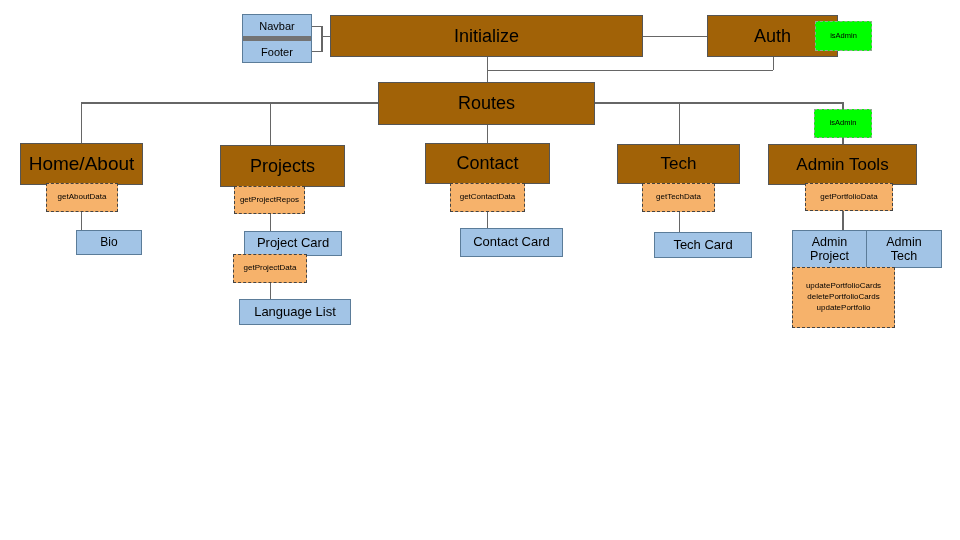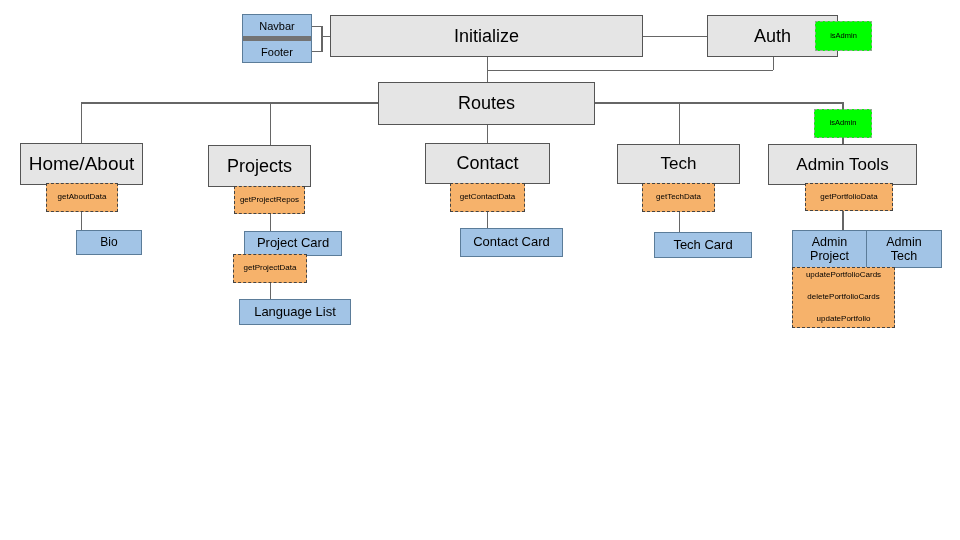--- a/index.html
+++ b/index.html
@@ -5,31 +5,31 @@
   html,body{margin:0;padding:0;background:#fff;}
   .canvas{
     position:relative;width:960px;height:540px;background:#ffffff;
     font-family:"Liberation Sans", sans-serif; color:#000; overflow:hidden;
   }
   .box{
     position:absolute; box-sizing:border-box;
     display:flex; align-items:center; justify-content:center;
     text-align:center; line-height:1.12; white-space:pre-line;
   }
-  .gray{ background:#e5e5e5; border:1px solid #555555; }
+  .gray{ background:#a16207; border:1px solid #555555; }
   .blue{ background:#a2c4e6; border:1px solid #5b7c99;margin-left:24px; }
   .orange{ background:#f6b26b; border:1px dashed #434343; }
   .green{ background:#00ff00; border:1px dashed #8faa8f; }
   .line{ position:absolute; background:#666666; }
   .hl{ height:1.5px; }
   .vl{ width:1.5px; }
   .stack{ position:absolute; box-sizing:border-box; border:1px solid #5b7c99; background:#a2c4e6; display:flex; flex-direction:column; }
   .stack .cell{ flex:1; display:flex; align-items:center; justify-content:center; font-size:11px; }
   .stack .cell:first-child{ border-bottom:5px solid #737373;text-align:right; }
-  .funcs{ flex-direction:column; justify-content:center; gap:13px; display:flex; }
+  .funcs{ flex-direction:column; justify-content:center; gap:2px; display:flex; }
   .funcs span{ display:block; font-size:8px; }
 </style>
 </head>
 <body>
 
 <div class="canvas">
 
   <div class="line hl" style="left:312px;top:25.5px;width:10px"></div>
   <div class="line hl" style="left:312px;top:50.5px;width:10px"></div>
   <div class="line vl" style="left:321px;top:25.5px;height:26px"></div>
@@ -49,21 +49,21 @@
   <div class="line vl" style="left:269.5px;top:213px;height:18px"></div>
   <div class="line vl" style="left:269.5px;top:283px;height:16px"></div>
   <div class="line vl" style="left:486.5px;top:212px;height:16px"></div>
   <div class="line vl" style="left:678.5px;top:212px;height:20px"></div>
   <div class="line vl" style="left:842px;top:211px;height:19px"></div>
 
   <div class="box gray" style="left:330px;top:15px;width:313px;height:42px;font-size:18px">Initialize</div>
   <div class="box gray" style="left:707px;top:15px;width:131px;height:42px;font-size:18px">Auth</div>
   <div class="box gray" style="left:378px;top:82px;width:217px;height:43px;font-size:18px">Routes</div>
   <div class="box gray" style="left:20px;top:143px;width:123px;height:42px;font-size:19px">Home/About</div>
-  <div class="box gray" style="left:208px;top:145px;width:103px;height:42px;font-size:18px">Projects</div>
+  <div class="box gray" style="left:220px;top:145px;width:125px;height:42px;font-size:18px">Projects</div>
   <div class="box gray" style="left:425px;top:143px;width:125px;height:41px;font-size:18px">Contact</div>
   <div class="box gray" style="left:617px;top:144px;width:123px;height:40px;font-size:17px">Tech</div>
   <div class="box gray" style="left:768px;top:144px;width:149px;height:41px;font-size:17px">Admin Tools</div>
 
   <div class="stack" style="left:242px;top:14px;width:70px;height:49px">
     <div class="cell">Navbar</div>
     <div class="cell">Footer</div>
   </div>
   <div class="box blue" style="left:52px;top:230px;width:66px;height:25px;font-size:12px">Bio</div>
   <div class="box blue" style="left:220px;top:231px;width:98px;height:25px;font-size:13px">Project Card</div>

